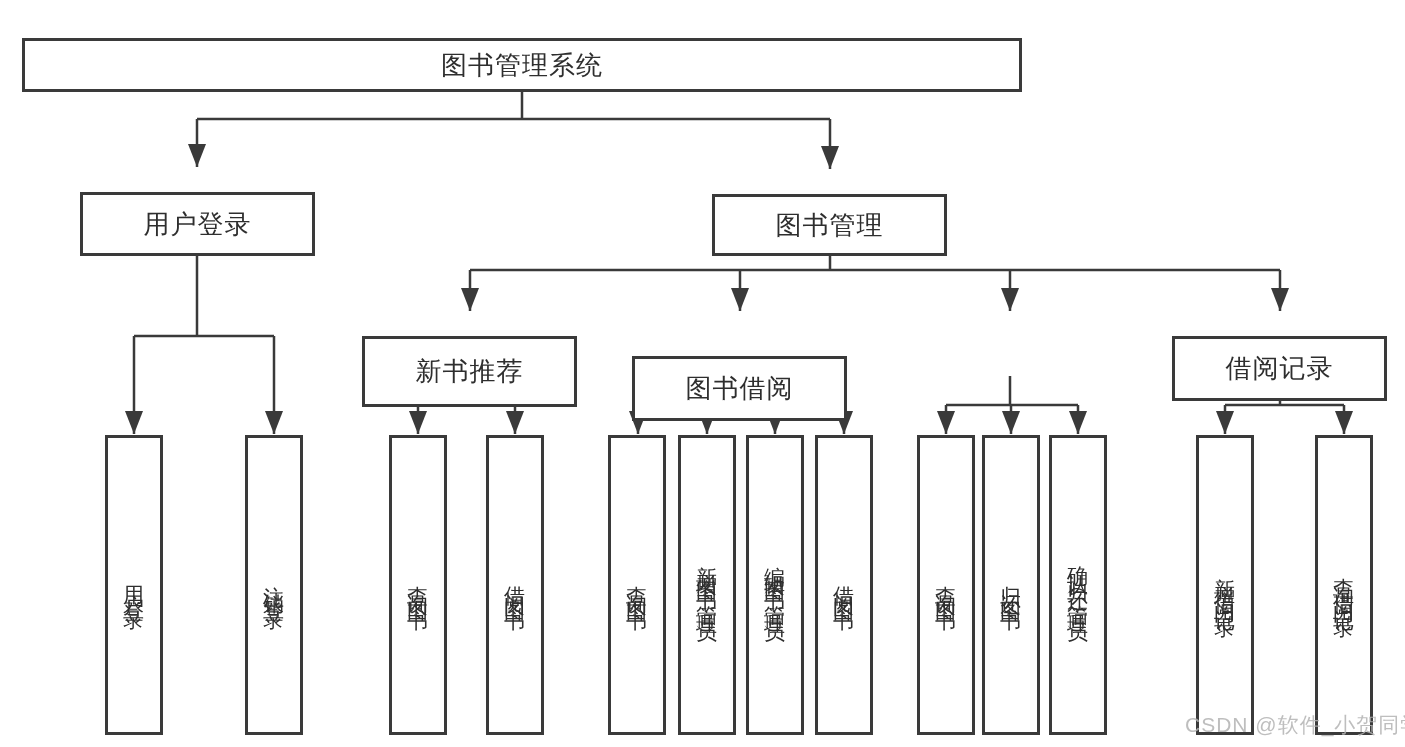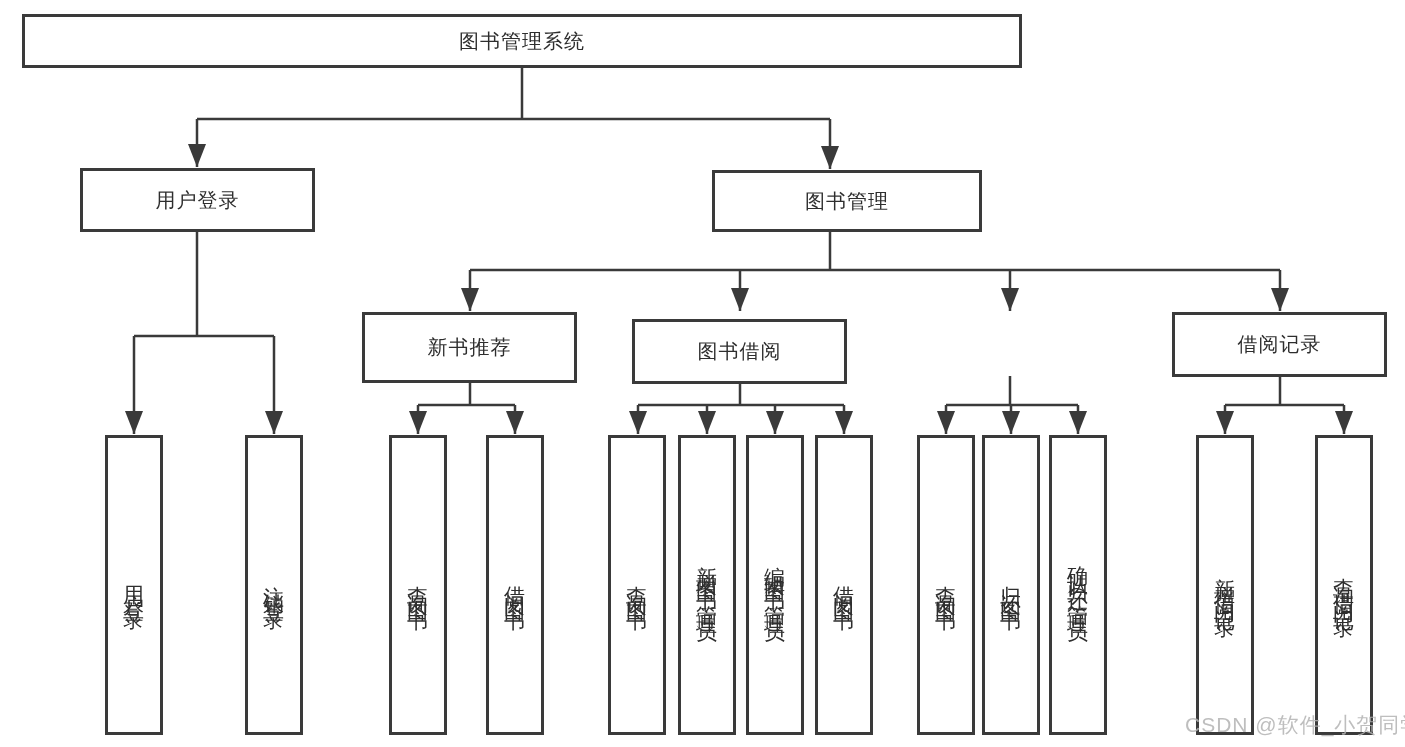--- a/index.html
+++ b/index.html
@@ -15,21 +15,21 @@
     position:absolute;
     box-sizing:border-box;
     border:3px solid #3a3a3a;
     background:#ffffff;
     color:#2e2e2e;
     display:flex;
     align-items:center;
     justify-content:center;
     z-index:2;
   }
-  .hnode{font-size:20px;letter-spacing:1px;white-space:nowrap;}
+  .hnode{font-size:26px;letter-spacing:1px;white-space:nowrap;margin-top:24px;}
   .leaf .vtext{
     writing-mode:vertical-lr;
     text-orientation:mixed;
     font-size:21px;
     letter-spacing:8px;
     line-height:1;
   }
   .watermark{
     position:absolute;
     left:1185px;top:711px;
@@ -86,24 +86,24 @@
       <line x1="1078" y1="405" x2="1078" y2="434" marker-end="url(#ah)"></line>
 
       <line x1="1225" y1="405" x2="1225" y2="434" marker-end="url(#ah)"></line>
       <line x1="1344" y1="405" x2="1344" y2="434" marker-end="url(#ah)"></line>
     </g>
   </svg>
 
   <div class="node hnode" style="left:22px;top:14px;width:1000px;height:54px">图书管理系统</div>
 
   <div class="node hnode" style="left:80px;top:168px;width:235px;height:64px">用户登录</div>
-  <div class="node hnode" style="left:712px;top:170px;width:270px;height:62px">图书管理</div>
+  <div class="node hnode" style="left:712px;top:170px;width:235px;height:62px">图书管理</div>
 
   <div class="node hnode" style="left:362px;top:312px;width:215px;height:71px">新书推荐</div>
-  <div class="node hnode" style="left:632px;top:319px;width:215px;height:65px">图书借阅</div>
+  <div class="node hnode" style="left:632px;top:332px;width:215px;height:65px">图书借阅</div>
   <div class="node hnode" style="left:1172px;top:312px;width:215px;height:65px">借阅记录</div>
 
   <div class="node leaf" style="left:105px;top:435px;width:58px;height:300px">
     <span class="vtext">用户登录</span>
   </div>
   <div class="node leaf" style="left:245px;top:435px;width:58px;height:300px">
     <span class="vtext">注销登录</span>
   </div>
 
   <div class="node leaf" style="left:389px;top:435px;width:58px;height:300px">

